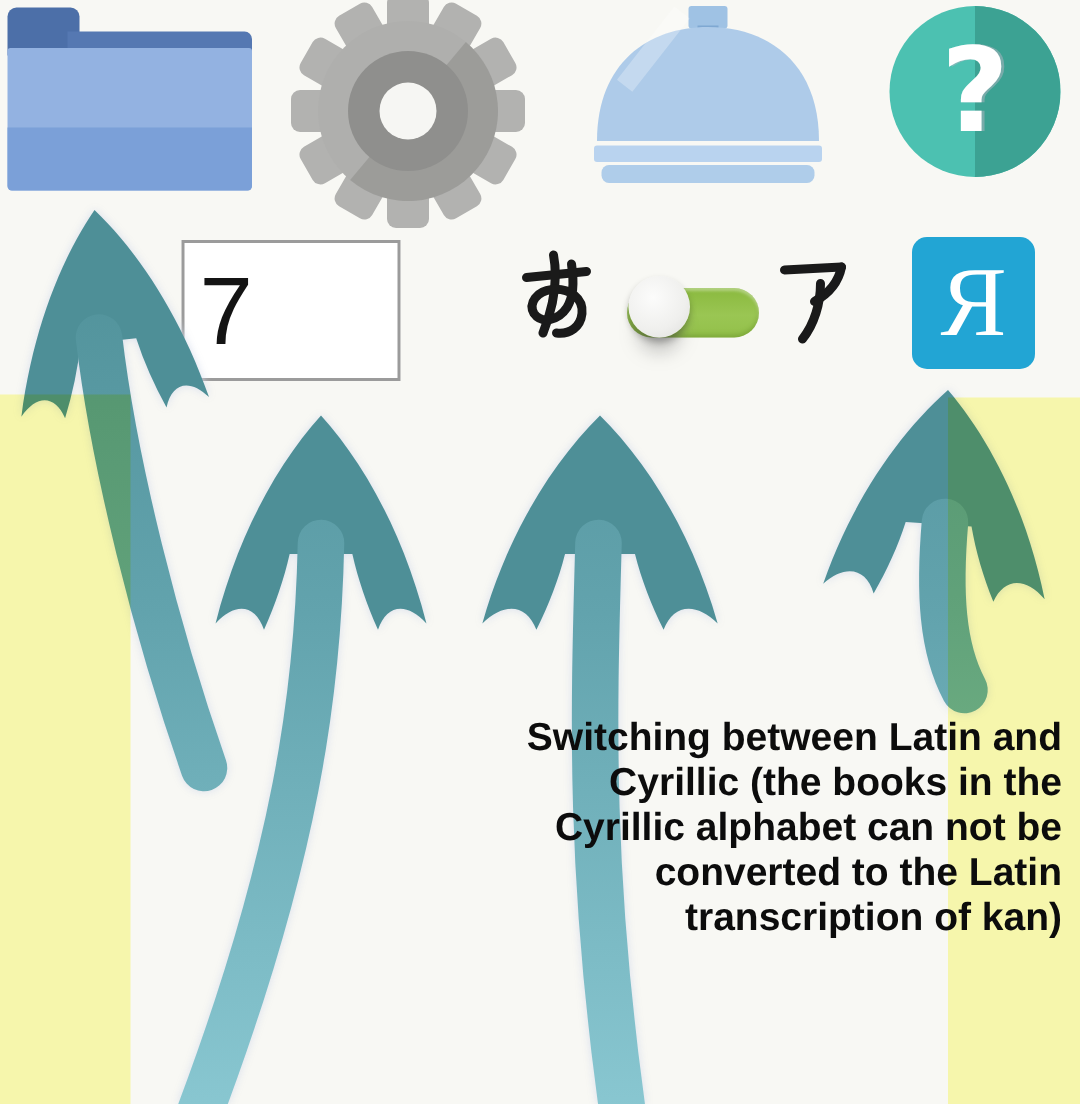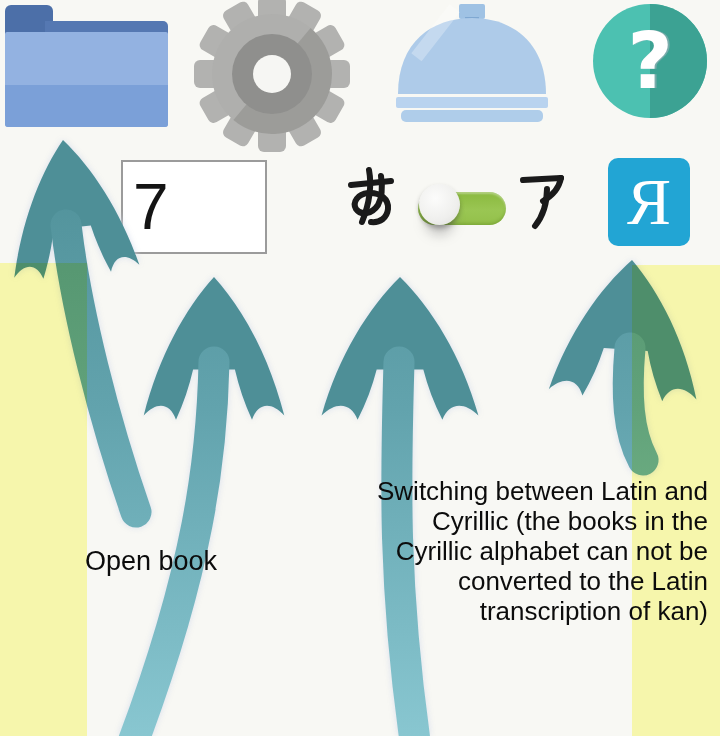--- a/index.html
+++ b/index.html
@@ -43,21 +43,21 @@
 
   
   .hidden-label{position:absolute; width:1px; height:1px; overflow:hidden; opacity:0; pointer-events:none;}
 
   
   .arrows{left:0; top:0; filter:drop-shadow(0 0 3px rgba(213,220,235,.9));}
   .hl{background:#FDFDB4; mix-blend-mode:multiply;}
   .hl.left{left:0; top:263px; width:87px; height:473px;}
   .hl.right{left:632px; top:265px; width:88px; height:471px;}
 
-  .caption{color:#0C0C0C; font-weight:normal;}
+  .caption{color:#0C0C0C; font-weight:bold;}
   .open-book{left:85px; top:546px; font-size:27px;}
   .switching{right:12px; top:476px; width:400px; text-align:right;
     font-size:26px; line-height:30px; white-space:pre-line;}
 
   .kana{stroke:#1A1A1A; stroke-width:6; fill:none; stroke-linecap:round; stroke-linejoin:round;}
 </style>
 </head>
 <body>
 
 <div class="stage">
@@ -153,20 +153,19 @@
       <path d="M66 225 C76 310 104 420 136 512"></path>
       <path d="M214 362 C212 460 198 570 132 745"></path>
       <path d="M399 362 C396 470 392 580 416 748"></path>
       <path d="M630 348 C626 395 628 432 643 460"></path>
     </g>
   </svg>
 
   <div class="abs hl left"></div>
   <div class="abs hl right"></div>
 
-  <div class="abs caption open-book">Open book</div>
   <div class="abs caption switching">Switching between Latin and
 Cyrillic (the books in the
 Cyrillic alphabet can not be
 converted to the Latin
 transcription of kan)</div>
 
 </div>
 
 </body></html>

